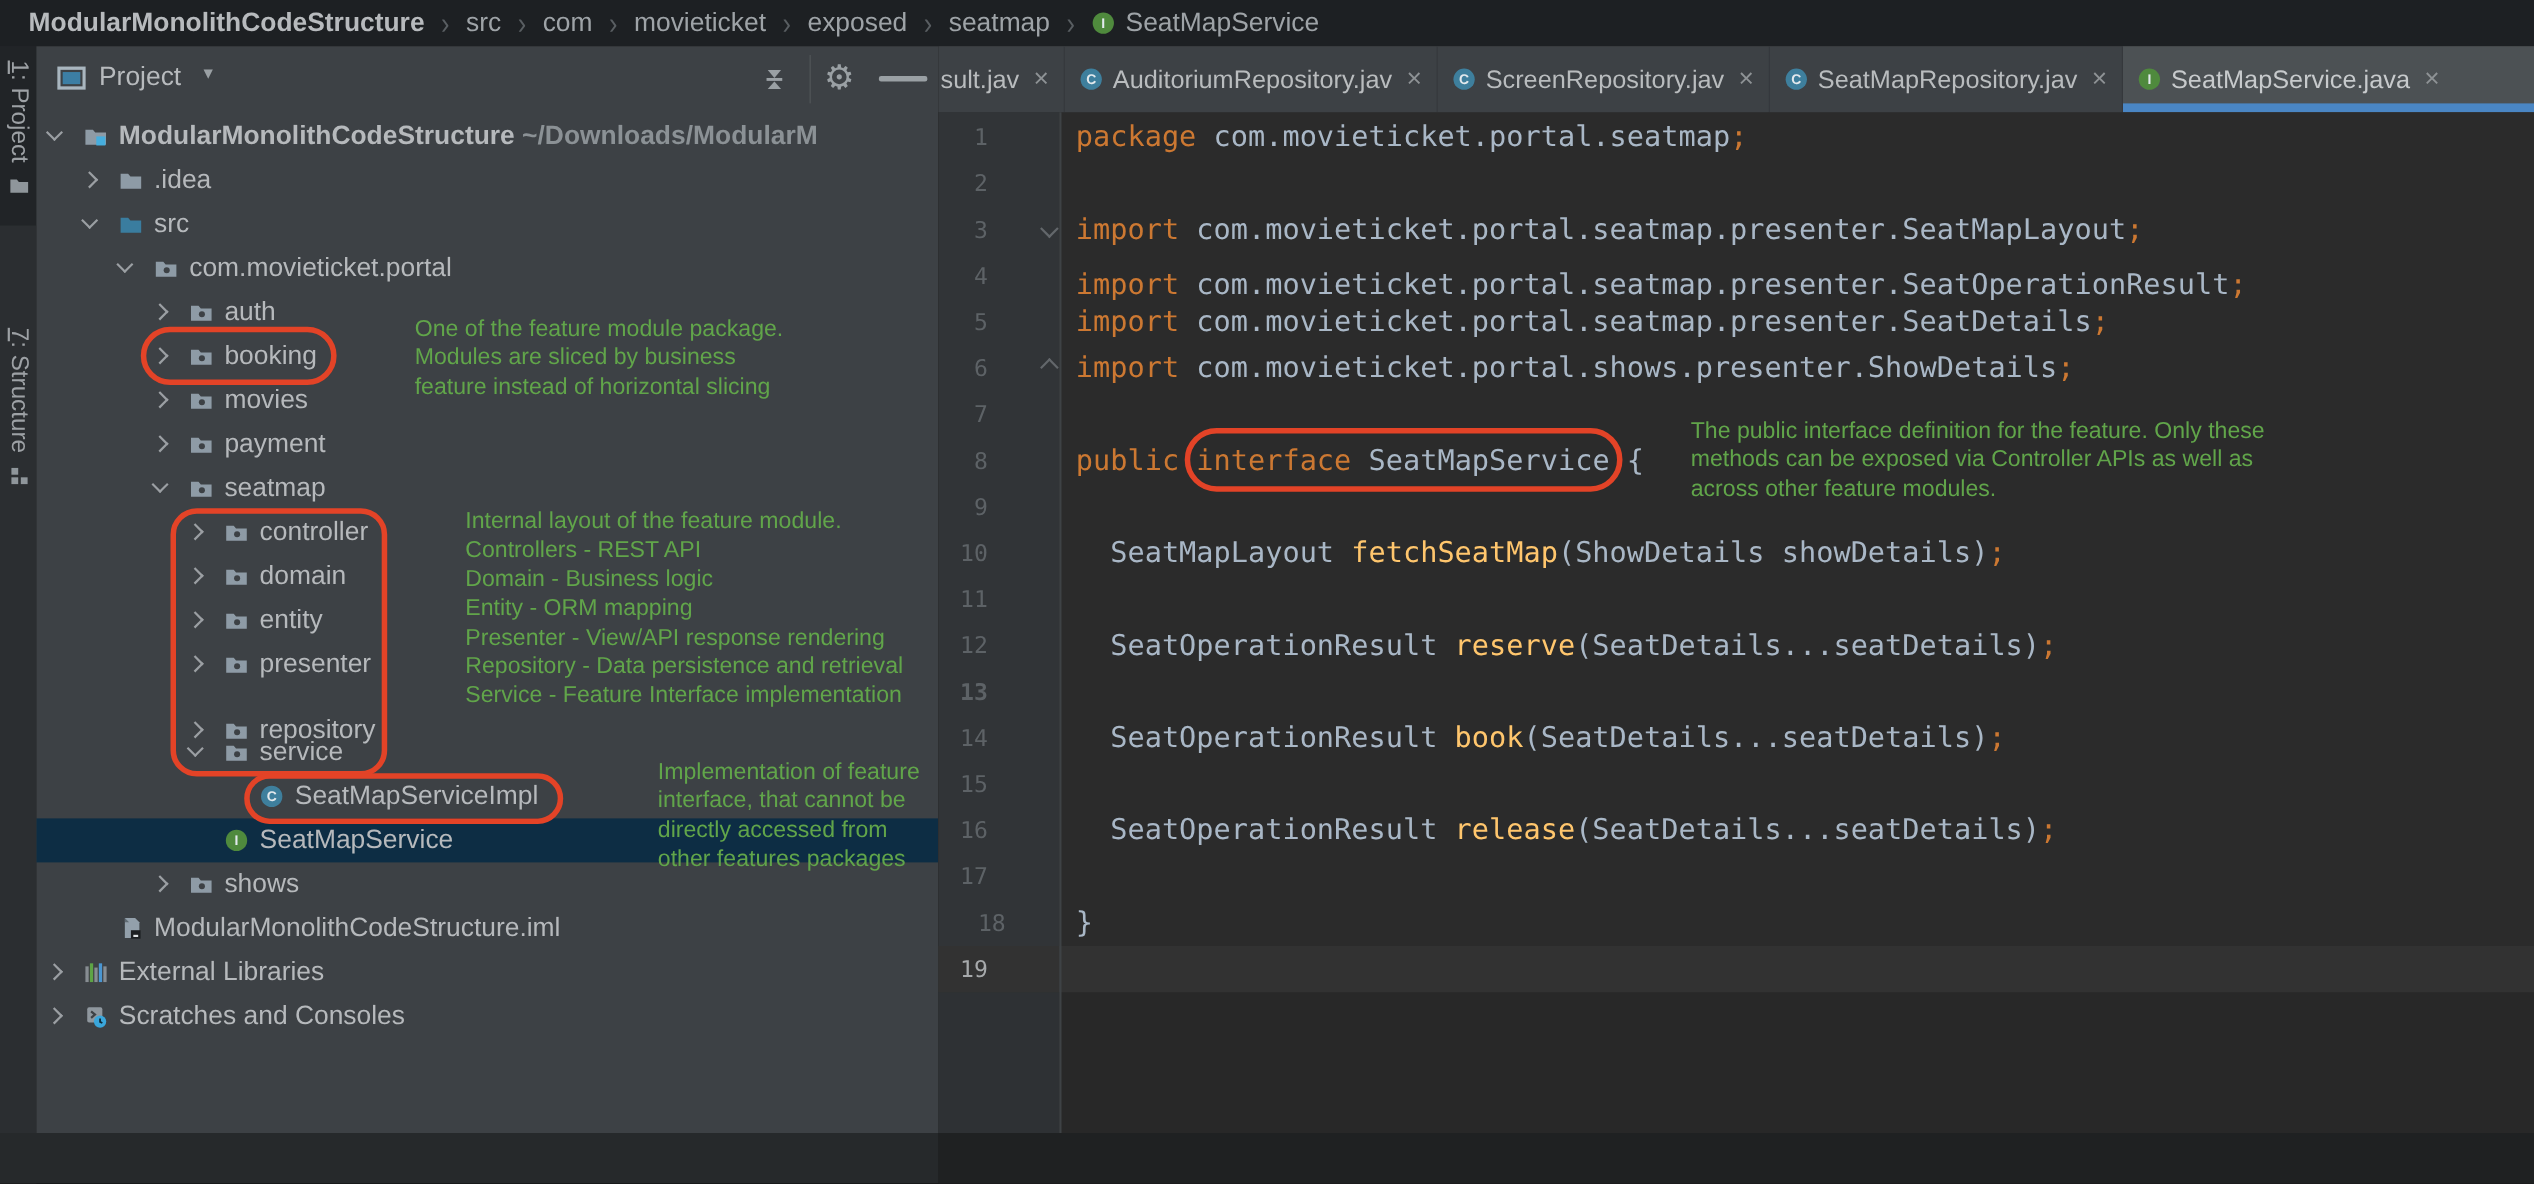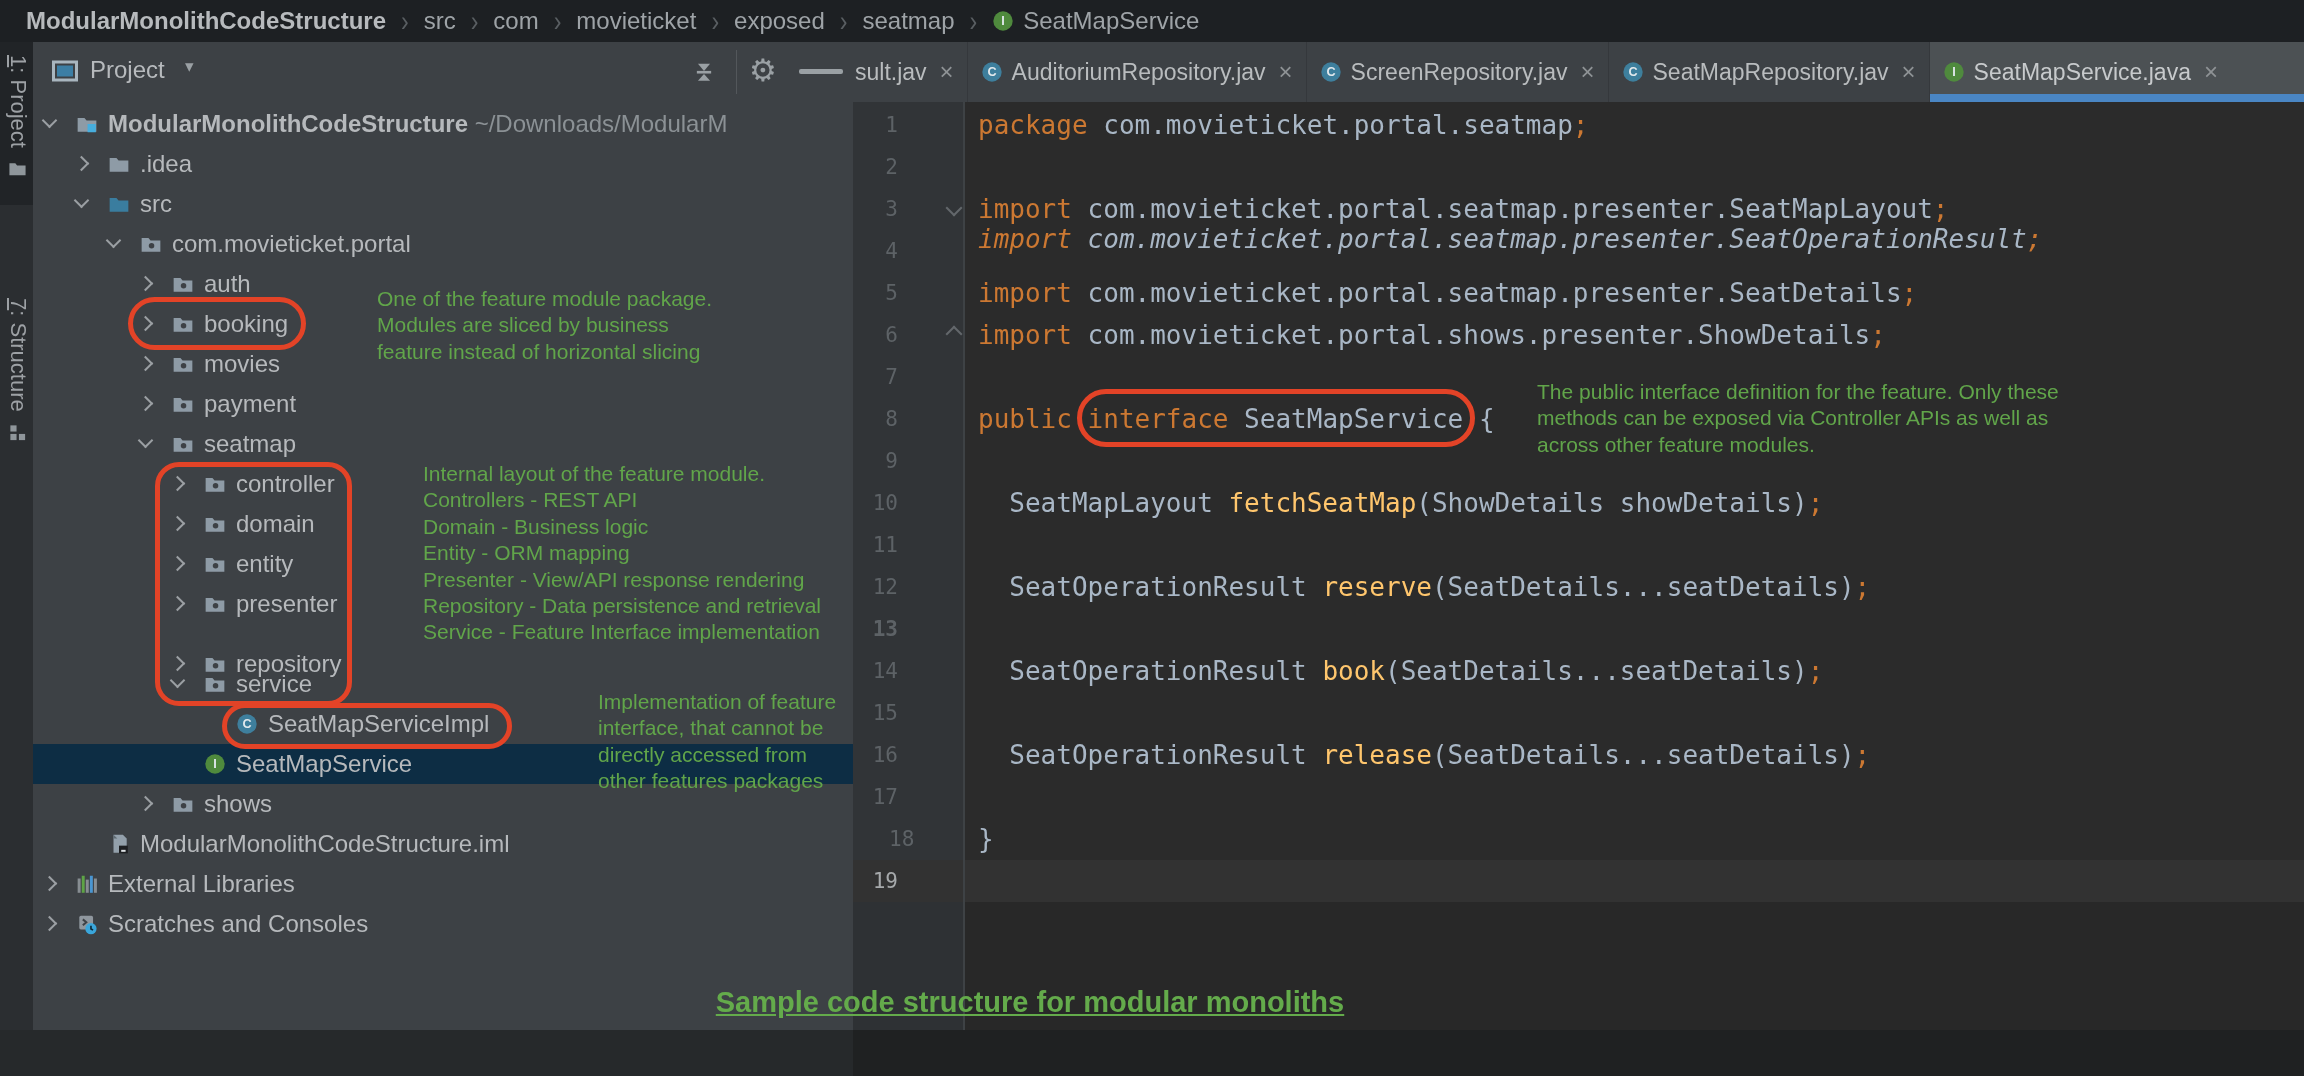--- a/index.html
+++ b/index.html
@@ -39,21 +39,21 @@
 
   .tree-row{position:absolute;left:0;width:820px;height:40px;}
   .tree-row.selected{background:var(--selection-blue,#0d2d44);}
   .t-chev{position:absolute;top:14px;width:11px;height:11px;
      border-right:2.6px solid #9b9fa3;border-bottom:2.6px solid #9b9fa3;}
   .t-chev.closed{transform:rotate(-45deg);}
   .t-chev.open{transform:rotate(45deg);top:11px;}
   .t-ico{position:absolute;top:9px;width:22px;height:22px;}
   .t-label{position:absolute;top:6px;font-size:24px;color:#b6b9bc;white-space:nowrap;}
   .t-label.bold{font-weight:bold;}
-  .t-suffix{color:#8b9195;font-weight:normal;text-align:right;}
+  .t-suffix{color:#8b9195;font-weight:bold;text-align:right;}
 
   
   .editor-region{position:absolute;left:853px;top:42px;width:1451px;height:1034px;background:#2b2b2b;}
   .tab-bar{position:absolute;left:0;top:0;width:1451px;height:60px;background:#3d4145;
      display:flex;align-items:stretch;overflow:hidden;}
   .tab{display:flex;align-items:center;gap:9px;padding:0 13px;font-size:23px;color:#b9bcbe;
      white-space:nowrap;border-right:1px solid #35383c;position:relative;}
   .tab.first{padding-left:2px;}
   .tab.active{background:#4c5154;color:#c7cacc;border-right:none;flex:1 0 auto;}
   .tab-underline{position:absolute;left:0;bottom:0;width:100%;height:8px;
@@ -350,21 +350,21 @@
     <div class="caret-line"></div>
     <div class="gutter-sep"></div>
     <div id="code">
         <div class="line-number" style="top: 62px;">1</div>
         <div class="code-line" style="top: 62px;"><span class="k">package</span><span class="p"> com.movieticket.portal.seatmap</span><span class="k">;</span></div>
         <div class="line-number" style="top: 104px;">2</div>
         <div class="line-number" style="top: 146px;">3</div>
         <span class="fold-marker start" style="top: 160px;"></span>
         <div class="code-line" style="top: 146px;"><span class="k">import</span><span class="p"> com.movieticket.portal.seatmap.presenter.SeatMapLayout</span><span class="k">;</span></div>
         <div class="line-number" style="top: 188px;">4</div>
-        <div class="code-line" style="top: 176px; font-style: italic;"><span class="k">import</span><span class="p"> com.movieticket.portal.seatmap.presenter.SeatOperationResult</span><span class="k">;</span></div>
+        <div class="code-line" style="top: 196px;"><span class="k">import</span><span class="p"> com.movieticket.portal.seatmap.presenter.SeatOperationResult</span><span class="k">;</span></div>
         <div class="line-number" style="top: 230px;">5</div>
         <div class="code-line" style="top: 230px;"><span class="k">import</span><span class="p"> com.movieticket.portal.seatmap.presenter.SeatDetails</span><span class="k">;</span></div>
         <div class="line-number" style="top: 272px;">6</div>
         <span class="fold-marker end" style="top: 286px;"></span>
         <div class="code-line" style="top: 272px;"><span class="k">import</span><span class="p"> com.movieticket.portal.shows.presenter.ShowDetails</span><span class="k">;</span></div>
         <div class="line-number" style="top: 314px;">7</div>
         <div class="line-number" style="top: 356px;">8</div>
         <div class="code-line" style="top: 356px;"><span class="k">public</span><span class="p"> </span><span class="k">interface</span><span class="p"> SeatMapService {</span></div>
         <div class="line-number" style="top: 398px;">9</div>
         <div class="line-number" style="top: 440px;">10</div>
@@ -444,16 +444,15 @@
 Repository - Data persistence and retrieval
 Service - Feature Interface implementation</div>
         <div class="note" style="left: 598px; top: 689px;">Implementation of feature
 interface, that cannot be
 directly accessed from
 other features packages</div>
         <div class="note" style="left: 1537px; top: 379px;">The public interface definition for the feature. Only these
 methods can be exposed via Controller APIs as well as
 across other feature modules.</div>
       </div>
-    <div class="footer-title">Sample code structure for modular monoliths</div>
   </div>
 
 </div>
 
 </body></html>

